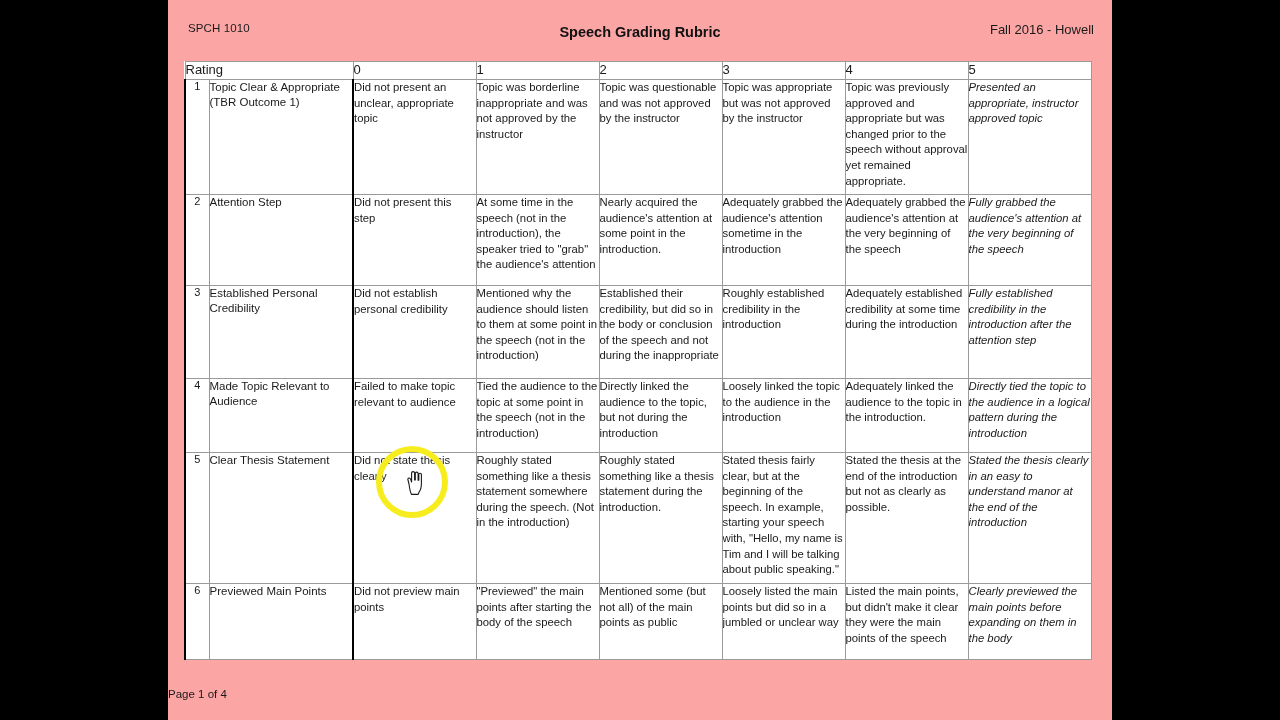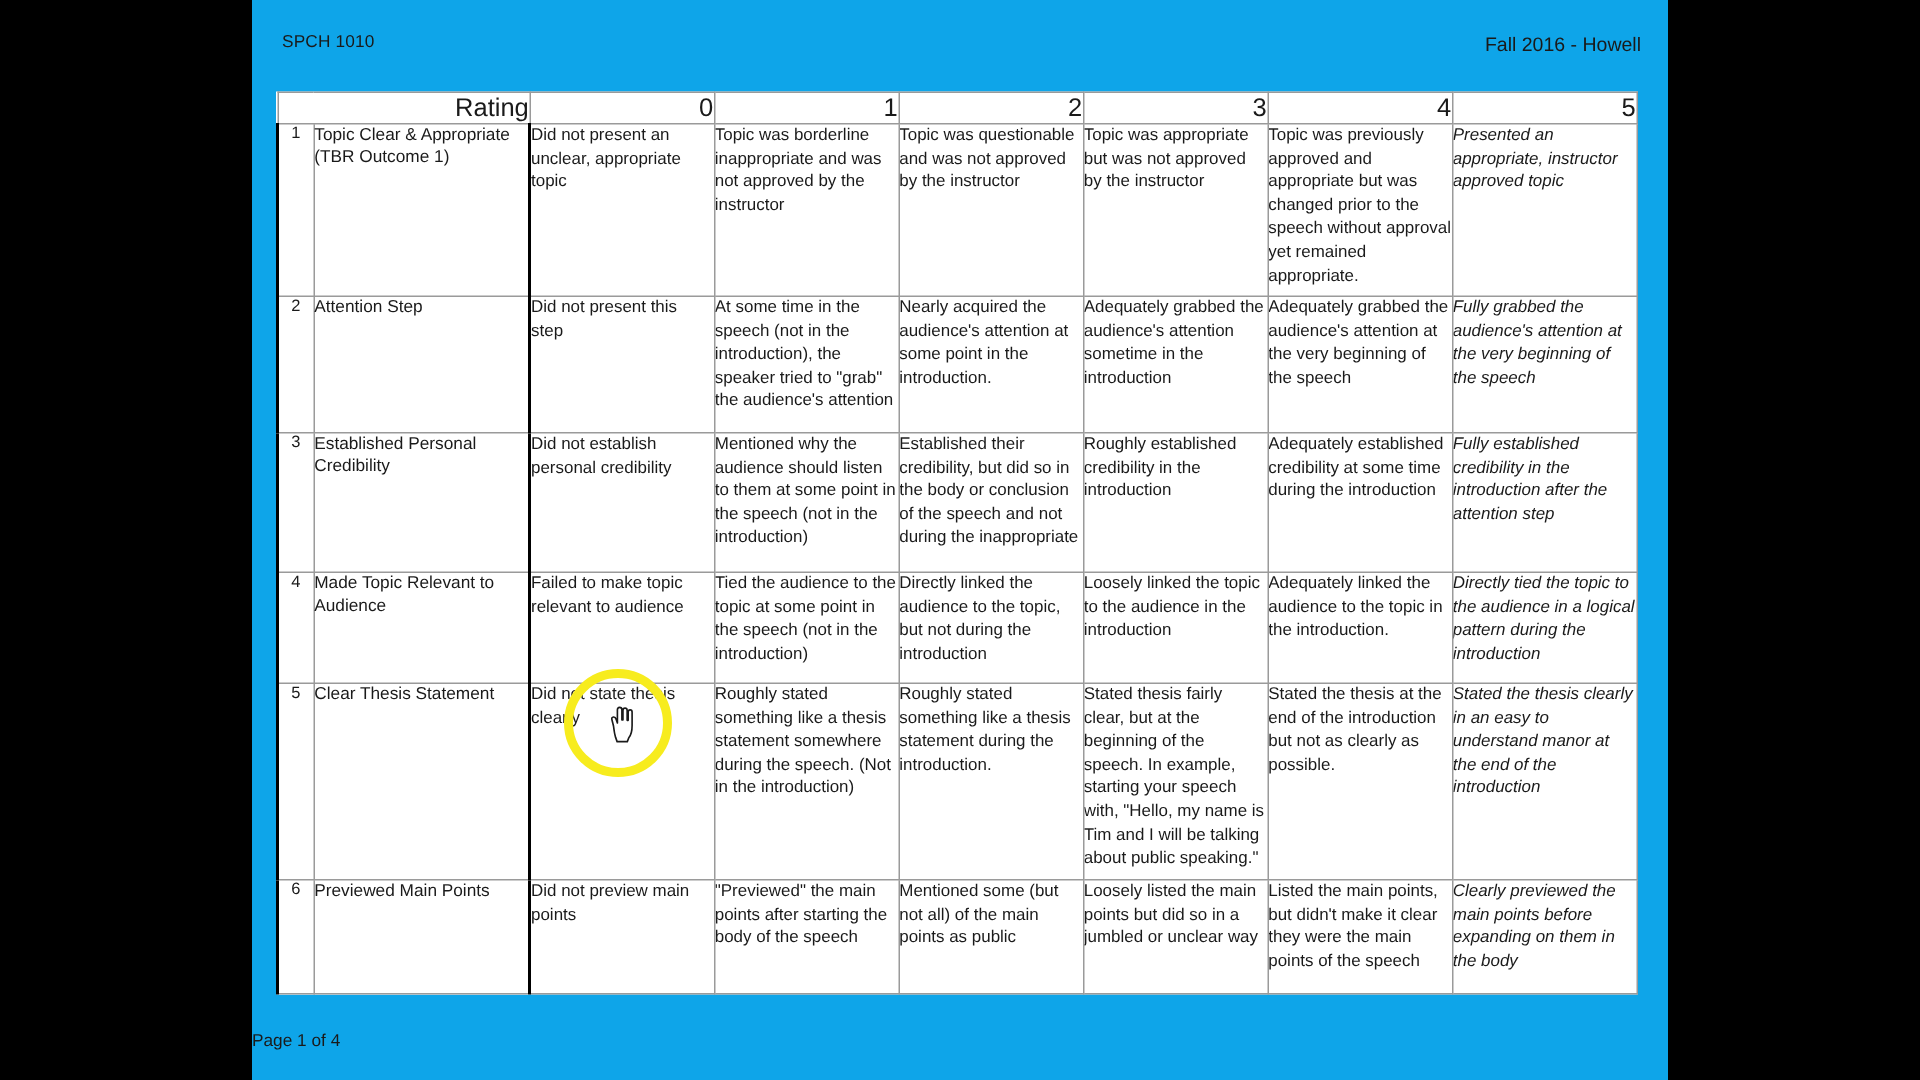--- a/index.html
+++ b/index.html
@@ -19,21 +19,21 @@
     background: #000000;
   }
 
   
   #page {
     position: absolute;
     left: 168px;
     top: 0;
     width: 944px;
     height: 720px;
-    background: #0ea5e9;
+    background: #fca5a5;
   }
 
   
   #doc-header {
     position: absolute;
     left: 0; top: 18px;
     width: 944px;
     height: 34px;
   }
   .hdr-left {
@@ -76,23 +76,23 @@
     background: #ffffff;
   }
 
   
   .rating-bar td {
     border-top: 3px solid #000000;
     border-bottom: 3px solid #000000;
     border-left: 1px solid #ffffff;
     border-right: 1px solid #ffffff;
     height: 18px;
-    font-size: 17px;
-    color: #1a1a1a;
-    text-align: right;
+    font-size: 13px;
+    color: #1a1a1a;
+    text-align: left;
     vertical-align: middle;
     padding: 1px 0 2px 0;
   }
   .rating-bar td.rb-first {
     border-left: 3px solid #000000;
   }
   .rating-bar td.rb-last {
     border-right: 3px solid #000000;
   }
 
@@ -170,20 +170,21 @@
 </style>
 </head>
 <body>
 
 <div id="screen">
 
   <div id="page">
 
     <div id="doc-header">
       <div class="hdr-left">SPCH 1010</div>
+      <div class="hdr-center">Speech Grading Rubric</div>
       <div class="hdr-right">Fall 2016 - Howell</div>
     </div>
 
     <table id="rubric">
       <colgroup>
         <col style="width:24px">
         <col style="width:144px">
         <col style="width:123px">
         <col style="width:123px">
         <col style="width:123px">

